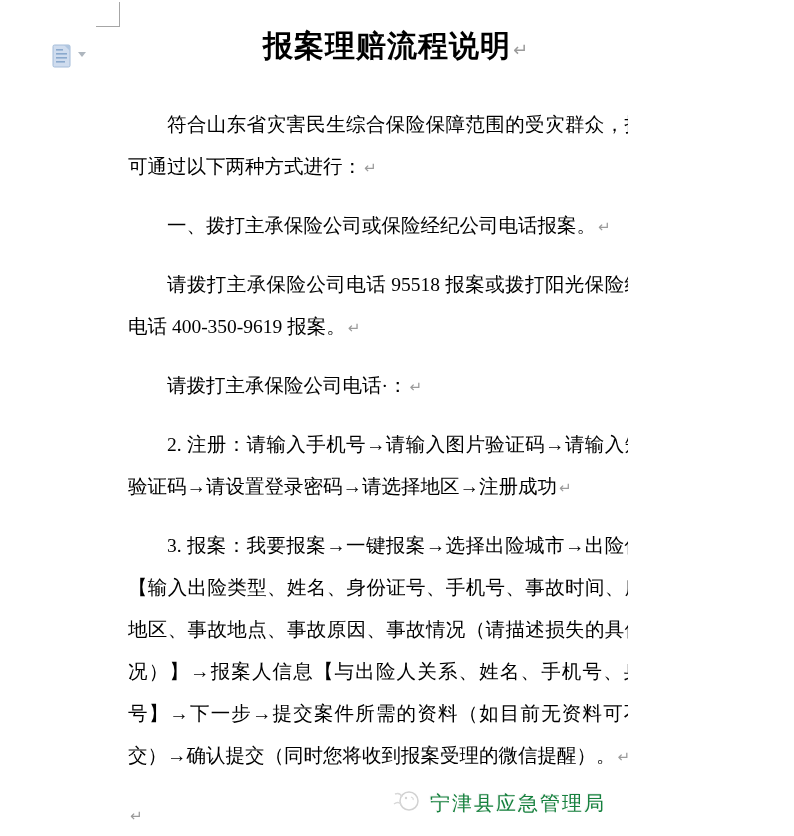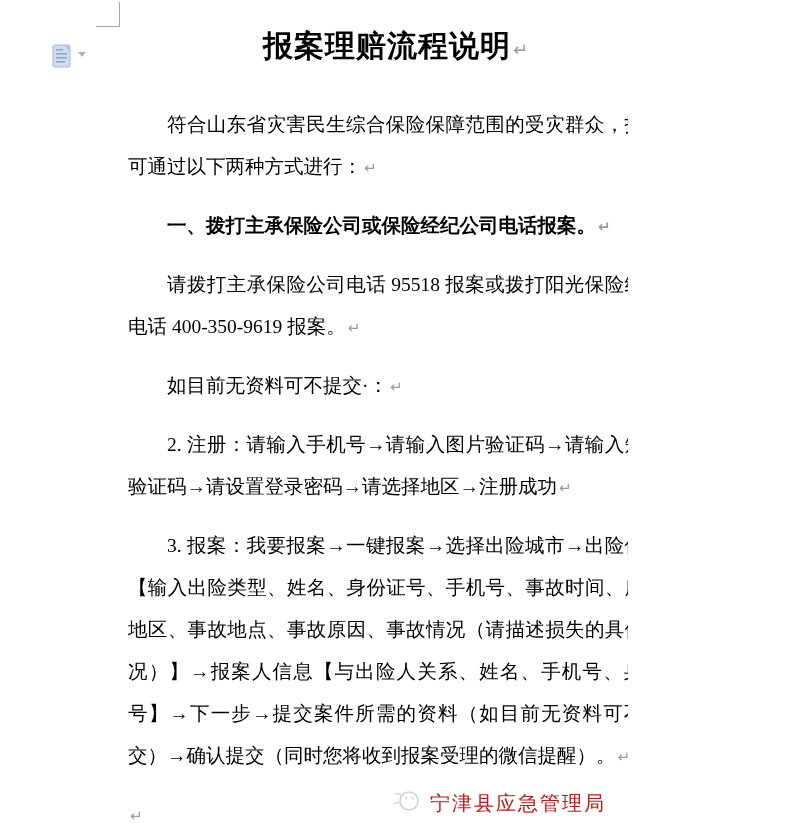--- a/index.html
+++ b/index.html
@@ -69,21 +69,21 @@
     white-space: nowrap;
   }
   .para {
     margin: 16px;
     font-size: 19.5px;
     line-height: 42px;
     text-align: justify;
     text-indent: 2em;
     word-break: break-all;
   }
-  .para.bold { font-weight: bold; }
+  .para.bold { font-weight: normal; }
   .para.no-indent { text-indent: 0; }
   .pilcrow {
     display: inline-block;
     text-indent: 0;
     color: #9b9b9b;
     font-size: 15px;
     padding-left: 2px;
     vertical-align: baseline;
     font-family: "DejaVu Sans", sans-serif;
   }
@@ -96,21 +96,21 @@
     bottom: 18px;
     display: flex;
     align-items: center;
     gap: 8px;
     pointer-events: none;
   }
   .watermark-text {
     font-family: "Liberation Sans", "DejaVu Sans", sans-serif;
     font-size: 20px;
     letter-spacing: 2px;
-    color: #b91c1c;
+    color: #15803d;
     text-shadow: 1px 1px 0 #ffffff, -1px -1px 0 #f2f2f2;
     white-space: nowrap;
   }
 </style>
 </head>
 <body>
 
 <div class="page">
 
   <div class="crop crop-tl-v"></div>
@@ -138,21 +138,21 @@
 
     <h1 class="doc-title"><span>报案理赔流程说明</span><span class="pilcrow">↵</span></h1>
 
     <p class="para"><span>符合山东省灾害民生综合保险保障范围的受灾群众，报案可通过以下两种方式进行：</span><span class="pilcrow">↵</span></p>
 
     <p class="para bold"><span>一、拨打主承保险公司或保险经纪公司电话报案。</span><span class="pilcrow">↵</span></p>
 
     <p class="para"><span>请拨打主承保险公司电话 95518 报案或拨打阳光保险经纪电话 400-350-9619 报案。</span><span class="pilcrow">↵</span></p>
 
 
-    <p class="para"><span>如目前无资料可不提交·：</span><span class="pilcrow">↵</span></p>
+    <p class="para"><span>请拨打主承保险公司电话·：</span><span class="pilcrow">↵</span></p>
 
 
     <p class="para"><span>2. 注册：请输入手机号→请输入图片验证码→请输入短信验证码→请设置登录密码→请选择地区→注册成功</span><span class="pilcrow">↵</span></p>
 
     <p class="para"><span>3. 报案：我要报案→一键报案→选择出险城市→出险信息【输入出险类型、姓名、身份证号、手机号、事故时间、所在地区、事故地点、事故原因、事故情况（请描述损失的具体情况）】→报案人信息【与出险人关系、姓名、手机号、身份号】→下一步→提交案件所需的资料（如目前无资料可不提交）→确认提交（同时您将收到报案受理的微信提醒）。</span><span class="pilcrow">↵</span></p>
 
     <p class="para no-indent"><span class="pilcrow">↵</span></p>
 
   </div>
 

